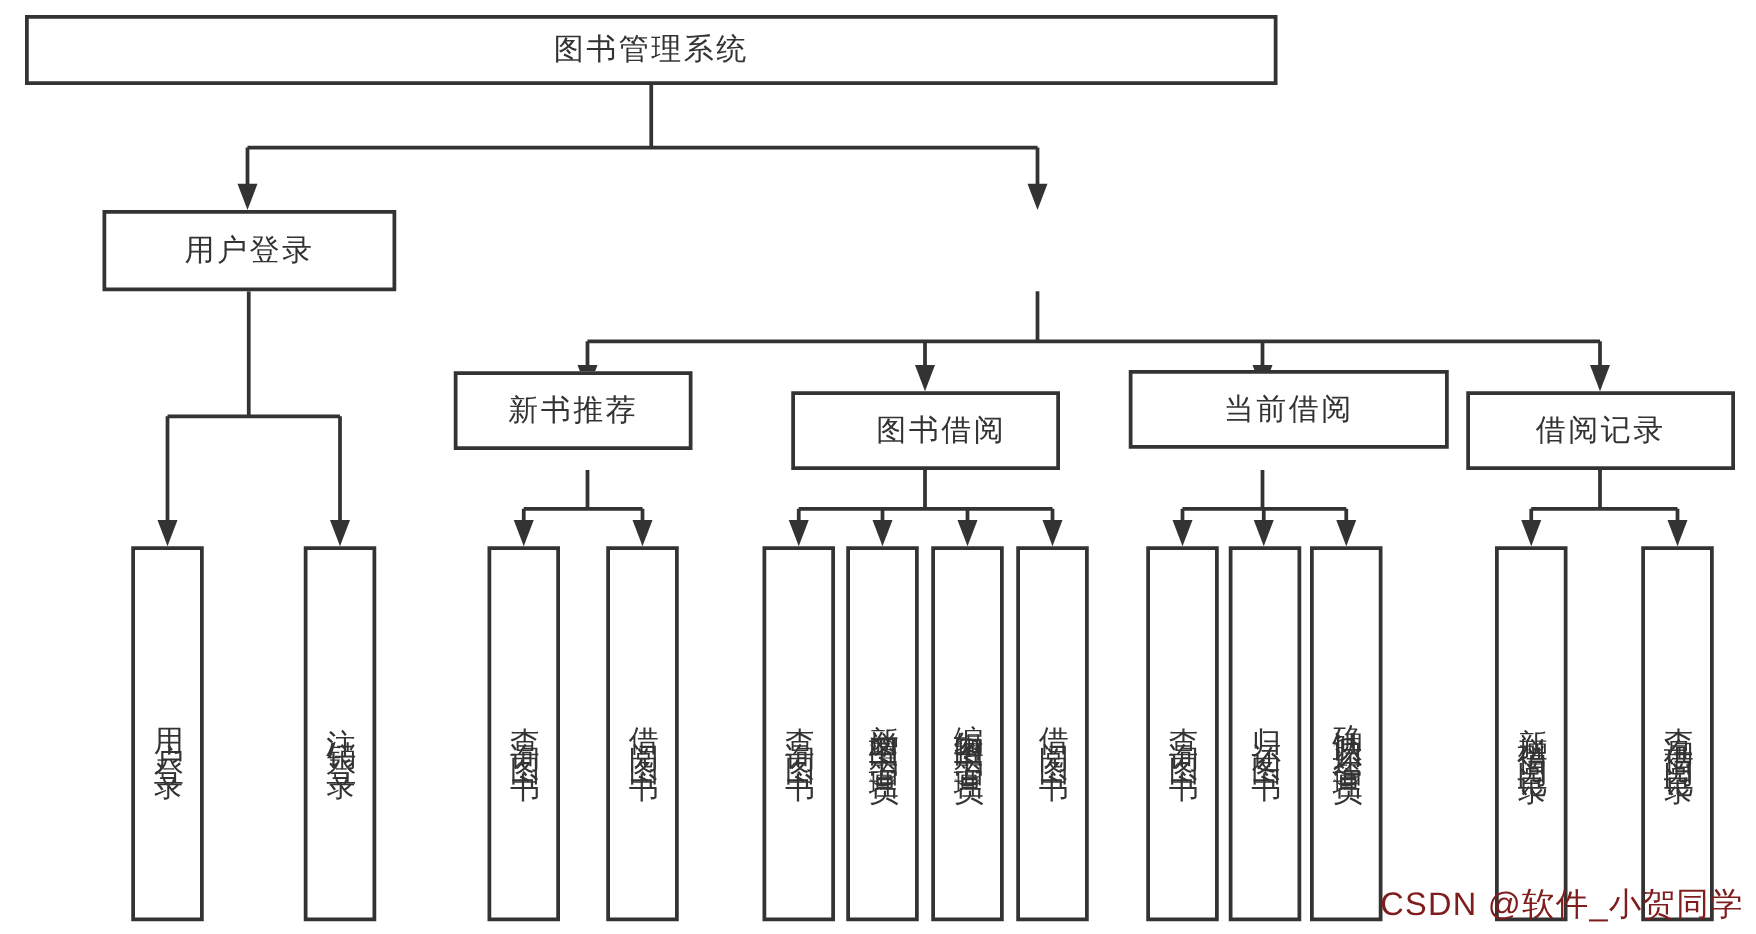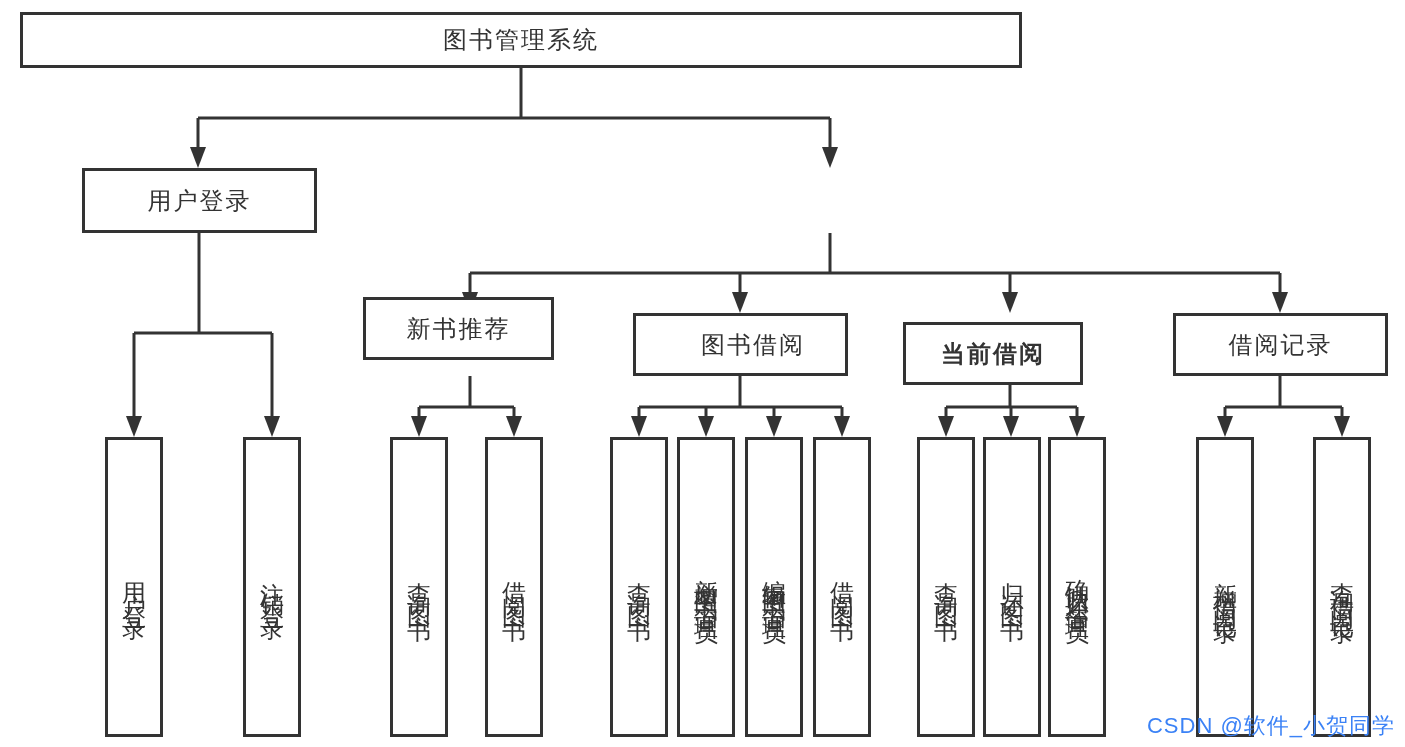--- a/index.html
+++ b/index.html
@@ -35,22 +35,22 @@
     writing-mode: vertical-rl;
     text-orientation: mixed;
   }
   .ls4 { letter-spacing: 12px; }
   .ls6 { letter-spacing: 8px; }
   .lsl { letter-spacing: 6px; }
   #watermark {
     position: absolute;
     right: 10px;
     bottom: 6px;
-    color: #3b82f6;
-    font-size: 22px;
+    color: #7f1d1d;
+    font-size: 26px;
     letter-spacing: 1px;
     z-index: 3;
     white-space: nowrap;
   }
 </style>
 </head>
 <body>
 
 <div id="canvas">
 
@@ -119,21 +119,21 @@
       <path d="M1334 416 L1350 416 L1342 437 Z"></path>
     </g>
   </svg>
 
   <div class="node h-node" style="left:20px; top:12px; width:1002px; height:56px;">图书管理系统</div>
 
   <div class="node h-node" style="left:82px; top:168px; width:235px; height:65px;">用户登录</div>
 
   <div class="node h-node" style="left:363px; top:297px; width:191px; height:63px;">新书推荐</div>
   <div class="node h-node" style="left:633px; top:313px; width:215px; height:63px;padding-left:25px;">图书借阅</div>
-  <div class="node h-node" style="left:903px; top:322px; width:180px; height:63px;font-weight:bold;">当前借阅</div>
+  <div class="node h-node" style="left:903px; top:296px; width:256px; height:63px;">当前借阅</div>
   <div class="node h-node" style="left:1173px; top:313px; width:215px; height:63px;">借阅记录</div>
 
   <div class="node v-node ls4" style="left:105px; top:437px; width:58px; height:300px;">用户登录</div>
   <div class="node v-node ls4" style="left:243px; top:437px; width:58px; height:300px;">注销登录</div>
 
   <div class="node v-node ls4" style="left:390px; top:437px; width:58px; height:300px;">查询图书</div>
   <div class="node v-node ls4" style="left:485px; top:437px; width:58px; height:300px;">借阅图书</div>
 
   <div class="node v-node ls4" style="left:610px; top:437px; width:58px; height:300px;">查询图书</div>
   <div class="node v-node lsl" style="left:677px; top:437px; width:58px; height:300px;">新增图书（管理员）</div>

